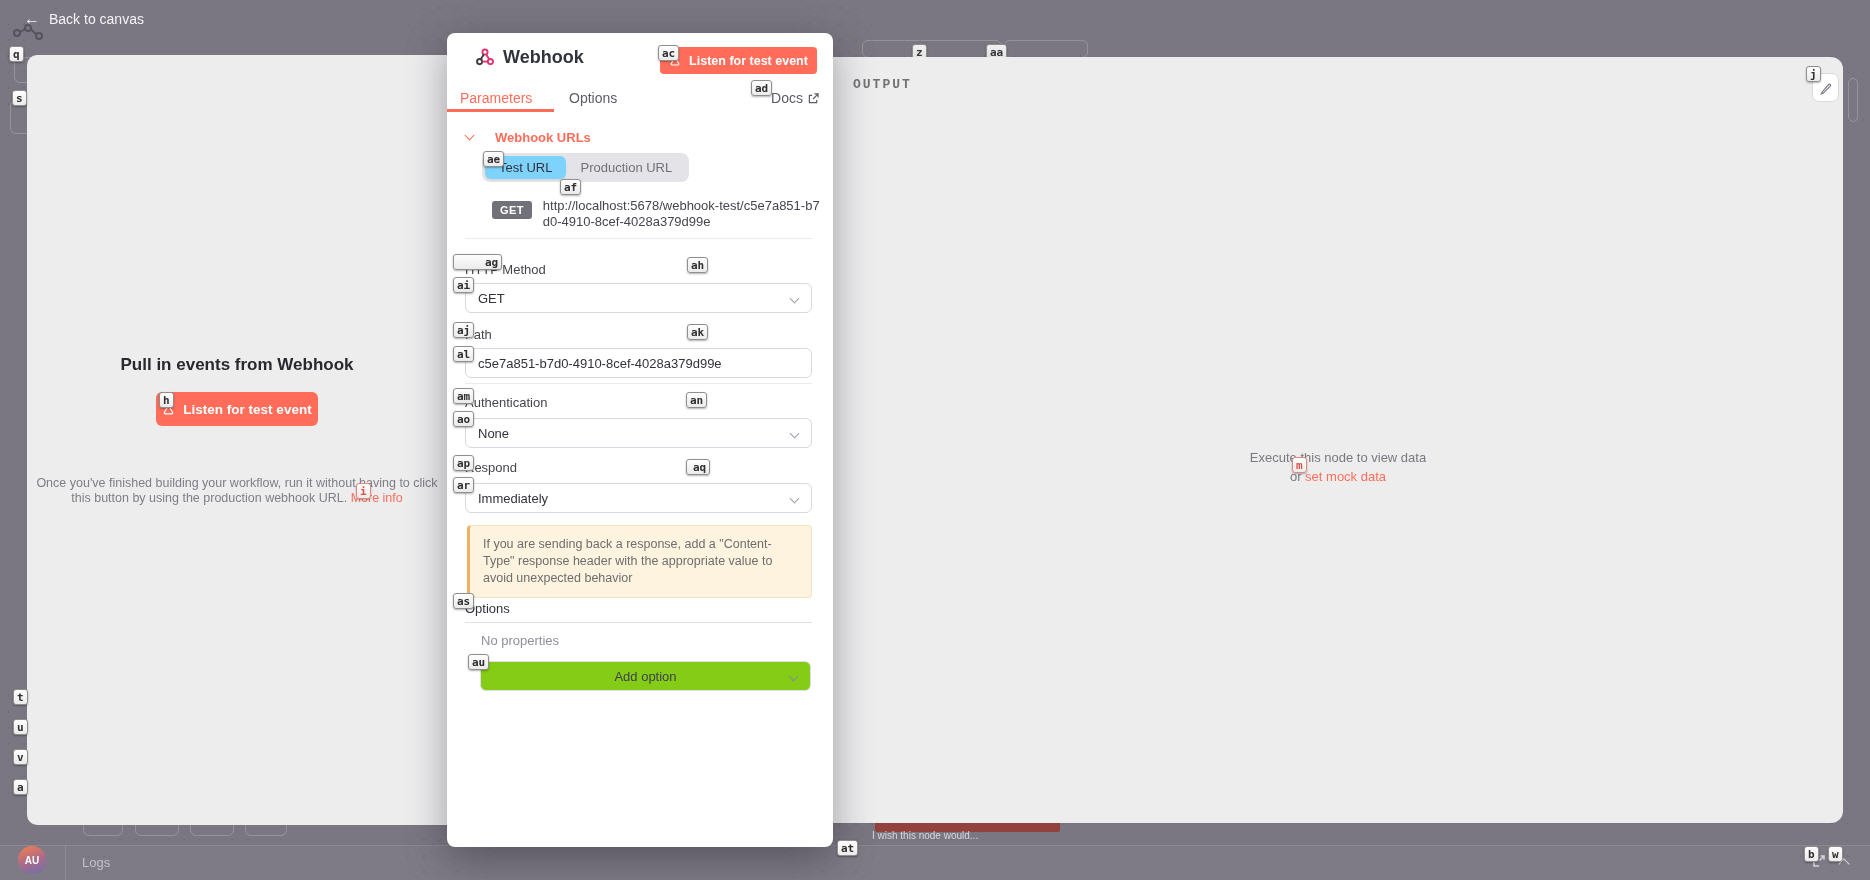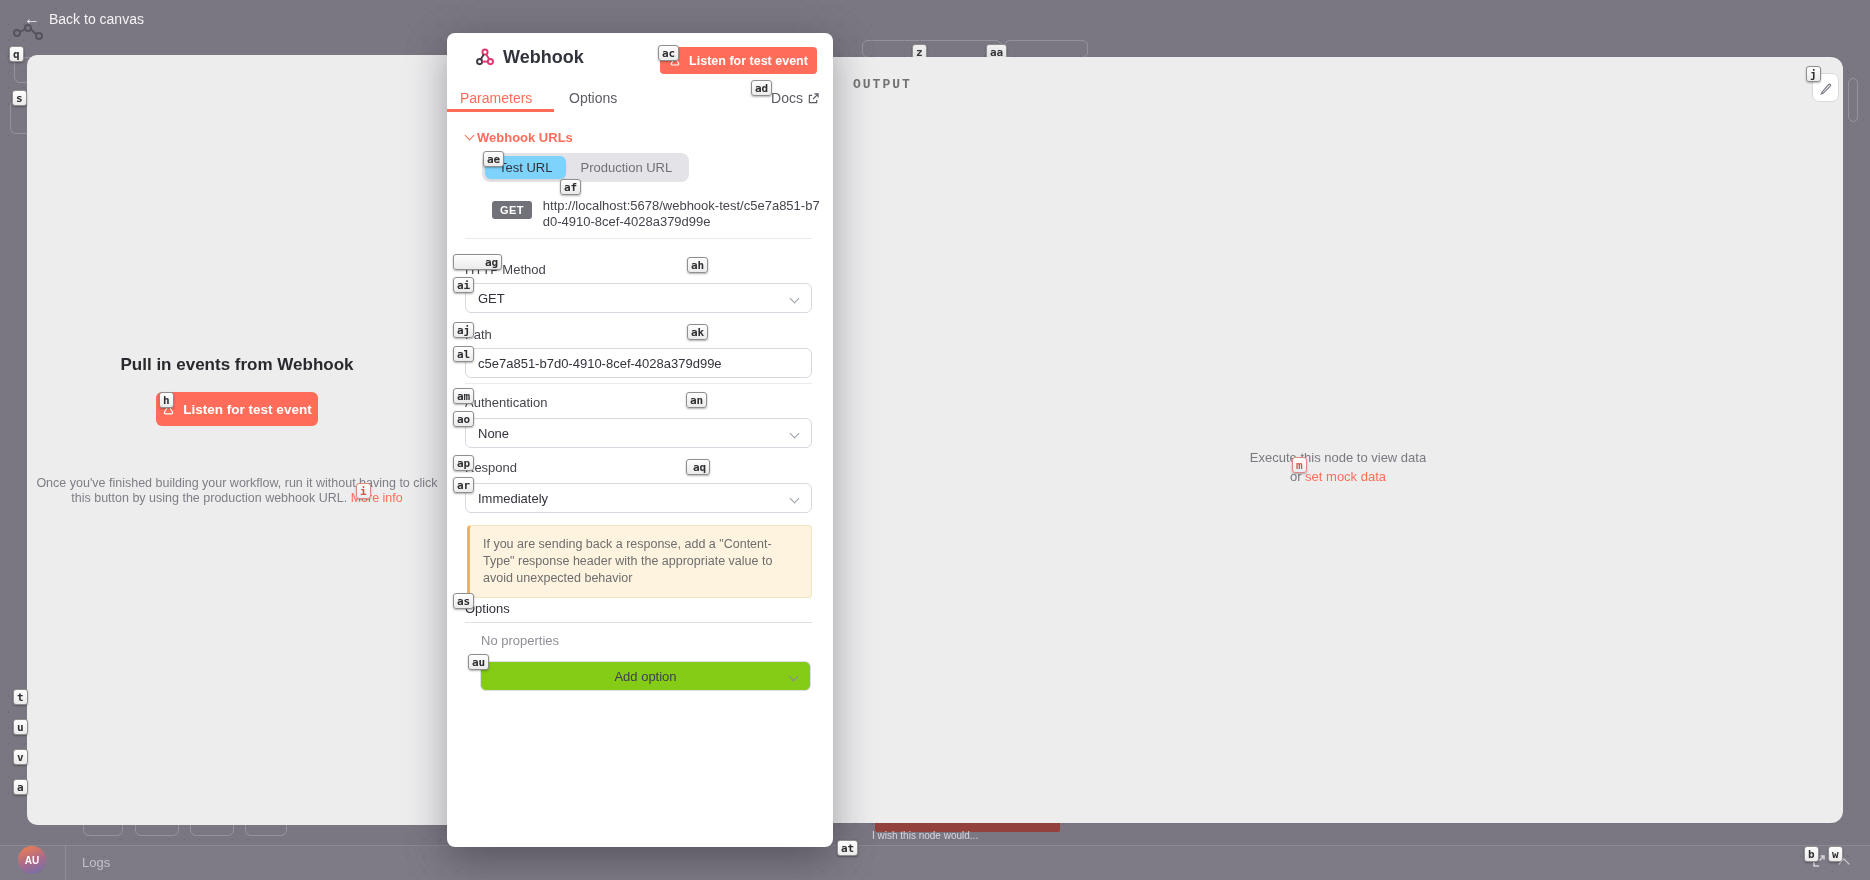--- a/index.html
+++ b/index.html
@@ -47,21 +47,21 @@
   .m-header { position:absolute; top:14px; left:28px; right:16px; height:28px; display:flex; }
   .m-title { font-size:18px; font-weight:600; color:#31343d; margin-left:8px; }
   .m-listen { position:absolute; right:0; top:0; width:157px; height:27px; font-size:12.5px; font-weight:600; border-radius:4px; }
   .m-tabs { position:absolute; top:54px; left:0; right:0; height:26px; font-size:14px; }
   .tab { position:absolute; top:3px; cursor:pointer; }
   .tab-active { color:#ff6d5a; }
   .tab-underline { position:absolute; top:76px; left:0; width:107px; height:3px; background:#ff6d5a; }
   .tab-settings { left:122px; color:#5c5c66; }
   .tab-docs { right:14px; top:3px; color:#5c5c66; display:flex; align-items:center; gap:5px; }
 
-  .sec-head { left:19px; top:97px; display:flex; align-items:center; gap:4px; color:#ff6d5a; font-size:13px; font-weight:600; cursor:pointer;text-align:right; }
+  .sec-head { left:19px; top:97px; display:flex; align-items:center; gap:22px; color:#ff6d5a; font-size:13px; font-weight:600; cursor:pointer;text-align:right; }
   .chev-coral { width:7px; height:7px; border-right:1.8px solid #ff6d5a; border-bottom:1.8px solid #ff6d5a; transform:rotate(45deg); display:inline-block; margin-top:-4px; }
   .toggle { left:35px; top:120px; display:inline-flex; background:#e4e4e8; border-radius:8px; padding:3px; font-size:13px; }
   .tog-seg { padding:4px 14px; border-radius:6px; color:#717179; cursor:pointer; }
   .tog-active { background:#7dd3fc; color:#32323c; box-shadow:0 1px 2px rgba(0,0,0,.08); }
   .url-row { left:45px; top:165px; display:flex; gap:11px; align-items:flex-start; }
   .get-badge { background:#71717a; color:#fff; font-size:11px; font-weight:bold; letter-spacing:.4px; border-radius:3px; padding:3px 8px; margin-top:3px; }
   .url-text { width:282px; font-size:13px; line-height:15.5px; color:#45454e; word-break:break-all; cursor:pointer; }
   .divider { left:18px; width:347px; height:0; border-top:1px solid #e9e9ee; }
 
   .f-label { left:18px; font-size:13px; color:#45454e; }

